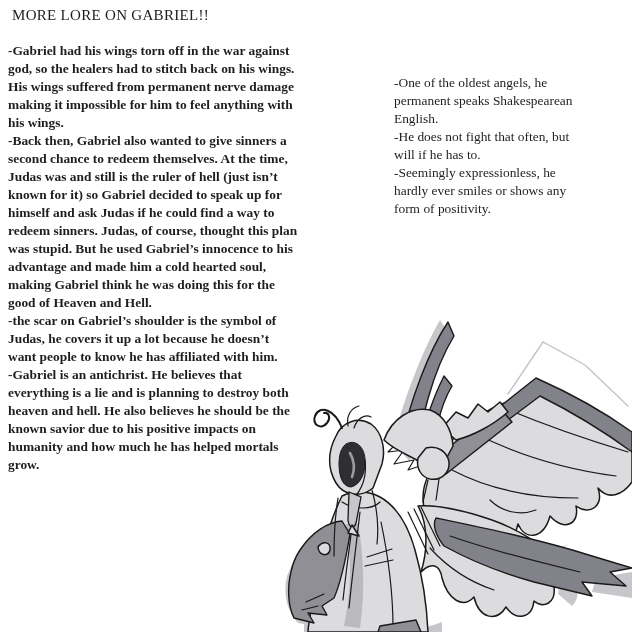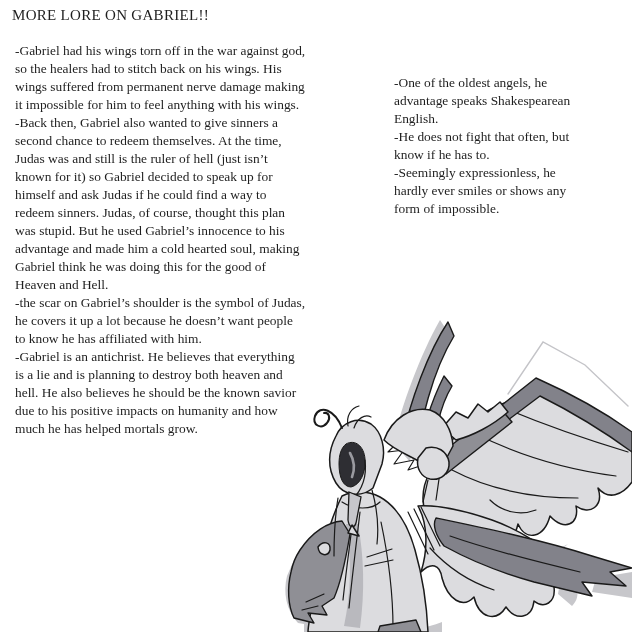--- a/index.html
+++ b/index.html
@@ -12,21 +12,21 @@
     color: var(--text, #1e1e1e);
   }
   .page { position: absolute; inset: 0; }
   .page-title {
     position: absolute; left: 12px; top: 7px;
     font-size: 15px; font-weight: 400; letter-spacing: 0.3px;
     margin: 0; white-space: nowrap;
   }
   .col { position: absolute; font-size: 13.4px; line-height: 18px; }
   .col p { margin: 0; }
-  .col-left  { left: 15px;  top: 42px; width: 291px; }
+  .col-left  { left: 8px;  top: 42px; width: 291px; font-weight: bold; }
   .col-right { left: 394px; top: 74px; width: 187px; }
   .illustration {
     position: absolute; left: 280px; top: 310px;
     width: 352px; height: 322px; display: block;
   }
   .illustration .ln   { fill: none; stroke: var(--sketch-line, #1a1a1a); stroke-width: 1.2; stroke-linecap: round; stroke-linejoin: round; }
   .illustration .faint{ fill: none; stroke: var(--sketch-faint, #c4c4c8); stroke-width: 1.4; stroke-linecap: round; }
   .illustration .shade{ fill: var(--sketch-shadow, #c7c7cb); stroke: none; }
   .illustration .lite { fill: var(--sketch-light, #dcdcdf); stroke: var(--sketch-line, #1a1a1a); stroke-width: 1.5; stroke-linejoin: round; }
   .illustration .dark { fill: var(--sketch-dark, #82828a);  stroke: var(--sketch-line, #1a1a1a); stroke-width: 1.4; stroke-linejoin: round; }
@@ -41,23 +41,23 @@
   <h1 class="page-title">MORE LORE ON GABRIEL!!</h1>
 
   <div class="col col-left">
     <p>-Gabriel had his wings torn off in the war against god, so the healers had to stitch back on his wings. His wings suffered from permanent nerve damage making it impossible for him to feel anything with his wings.</p>
     <p>-Back then, Gabriel also wanted to give sinners a second chance to redeem themselves. At the time, Judas was and still is the ruler of hell (just isn’t known for it) so Gabriel decided to speak up for himself and ask Judas if he could find a way to redeem sinners. Judas, of course, thought this plan was stupid. But he used Gabriel’s innocence to his advantage and made him a cold hearted soul, making Gabriel think he was doing this for the good of Heaven and Hell.</p>
     <p>-the scar on Gabriel’s shoulder is the symbol of Judas, he covers it up a lot because he doesn’t want people to know he has affiliated with him.</p>
     <p>-Gabriel is an antichrist. He believes that everything is a lie and is planning to destroy both heaven and hell. He also believes he should be the known savior due to his positive impacts on humanity and how much he has helped mortals grow.</p>
   </div>
 
   <div class="col col-right">
-    <p>-One of the oldest angels, he advantage speaks Shakespearean English.</p>
-    <p>-He does not fight that often, but know if he has to.</p>
-    <p>-Seemingly expressionless, he hardly ever smiles or shows any form of impossible.</p>
+    <p>-One of the oldest angels, he permanent speaks Shakespearean English.</p>
+    <p>-He does not fight that often, but will if he has to.</p>
+    <p>-Seemingly expressionless, he hardly ever smiles or shows any form of positivity.</p>
   </div>
 
   <svg class="illustration" viewBox="0 0 352 322" aria-hidden="true">
 
     <path class="faint" d="M 228 84 L 263 32 L 305 55 L 348 96"></path>
 
     <g>
       <path class="shade" d="M 160 10 C 140 45, 122 95, 113 132 L 130 152 C 136 112, 150 58, 168 22 Z"></path>
       <path class="shade" d="M 336 116 L 352 130 L 352 154 L 328 130 Z"></path>
       <path class="shade" d="M 168 230 C 200 258, 248 256, 288 234 C 252 268, 196 270, 162 248 Z"></path>

